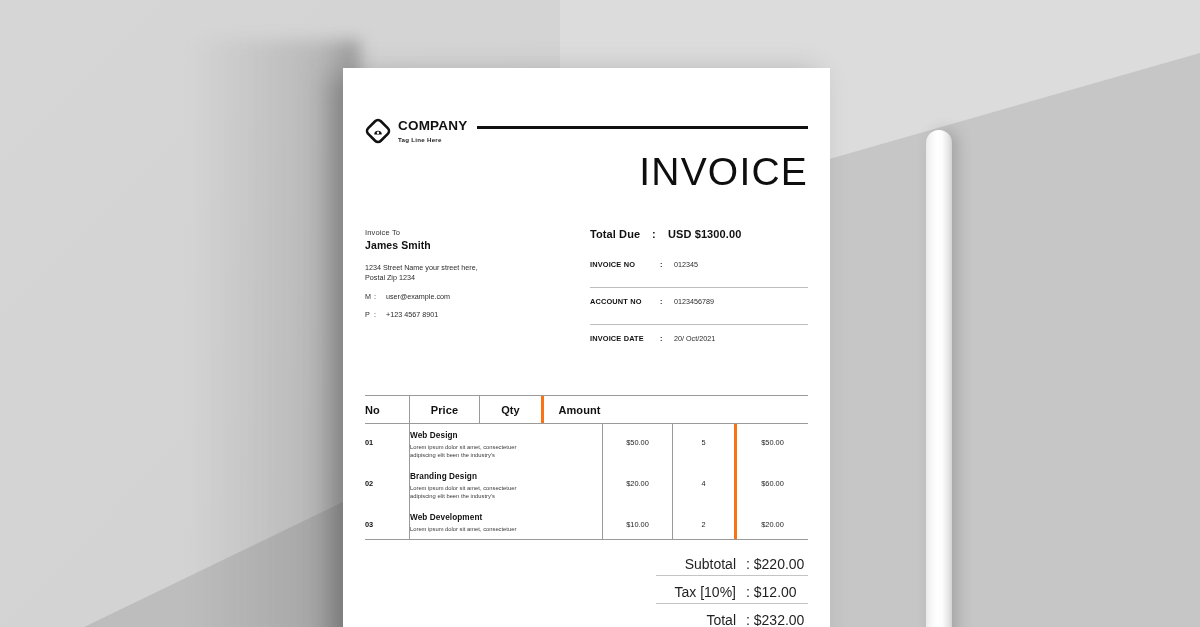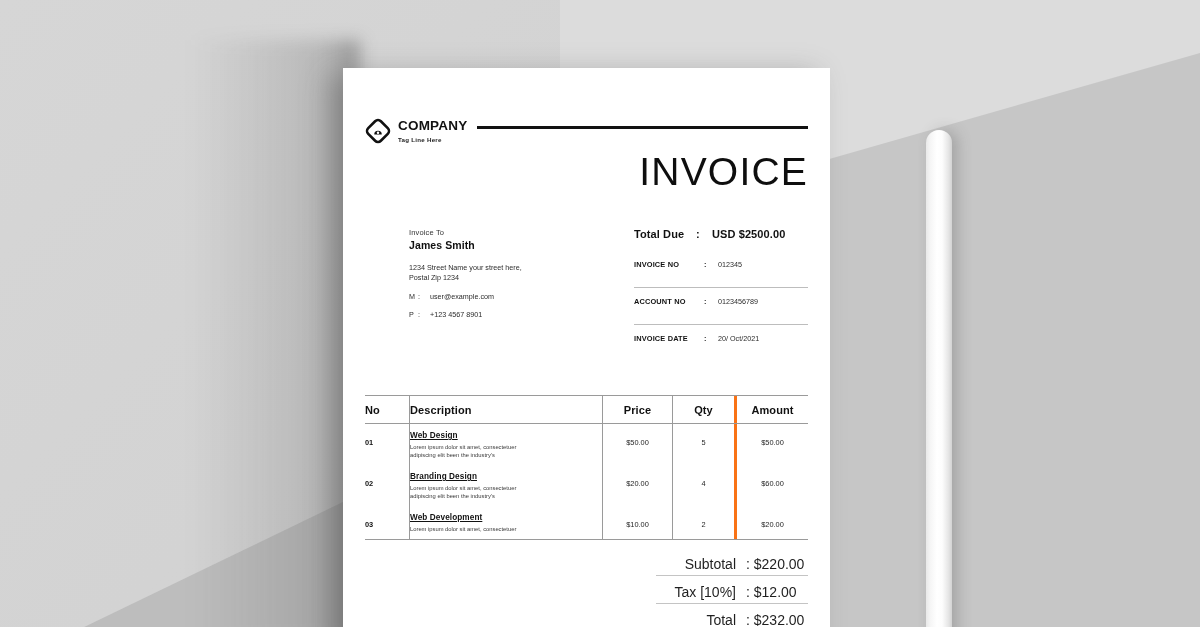--- a/index.html
+++ b/index.html
@@ -141,21 +141,20 @@
     font-weight: 400;
     letter-spacing: 1.2px;
     line-height: 40px;
     color: #0e0e0e;
   }
 
   
   .meta {
     display: flex;
     margin-top: 36px;
-    margin-left: 44px;
   }
   .meta-left { width: 225px; }
   .meta-right { flex: 1 1 auto; }
 
   .lbl-invoice-to {
     font-size: 7.5px;
     color: #333;
     letter-spacing: 0.15px;
   }
   .client-name {
@@ -251,21 +250,20 @@
   .row-no {
     font-size: 7.4px;
     font-weight: bold;
     color: #111;
   }
   .item-title {
     font-size: 8.2px;
     font-weight: bold;
     color: #111;
     letter-spacing: 0.1px;
-    text-decoration: underline;
   }
   .item-desc {
     font-size: 5.8px;
     color: #3a3a3a;
     line-height: 8px;
     margin-top: 3px;
   }
   .num {
     font-size: 7.4px;
     color: #1f1f1f;
@@ -363,21 +361,21 @@
             <span class="contact-key">P</span>
             <span class="contact-colon">:</span>
             <span>+123 4567 8901</span>
           </div>
         </div>
 
         <div class="meta-right">
           <div class="total-due">
             <span class="total-due-label">Total Due</span>
             <span class="total-due-colon">:</span>
-            <span>USD $2500.00</span>
+            <span>USD $1300.00</span>
           </div>
 
           <div class="meta-table">
             <div class="meta-row">
               <span class="meta-key">INVOICE NO</span>
               <span class="meta-colon">:</span>
               <span class="meta-val">012345</span>
             </div>
             <div class="meta-row">
               <span class="meta-key">ACCOUNT NO</span>
@@ -389,21 +387,20 @@
               <span class="meta-colon">:</span>
               <span class="meta-val">20/ Oct/2021</span>
             </div>
           </div>
         </div>
       </div>
 
       <div class="items">
         <div class="items-head">
           <div class="cell c-no">No</div>
-          <div class="cell c-desc">Description</div>
           <div class="cell c-price">Price</div>
           <div class="cell c-qty">Qty</div>
           <div class="cell c-amount">Amount</div>
         </div>
 
         <div class="items-body">
 
           <div class="row">
             <div class="cell c-no">
               <span class="row-no">01</span>

